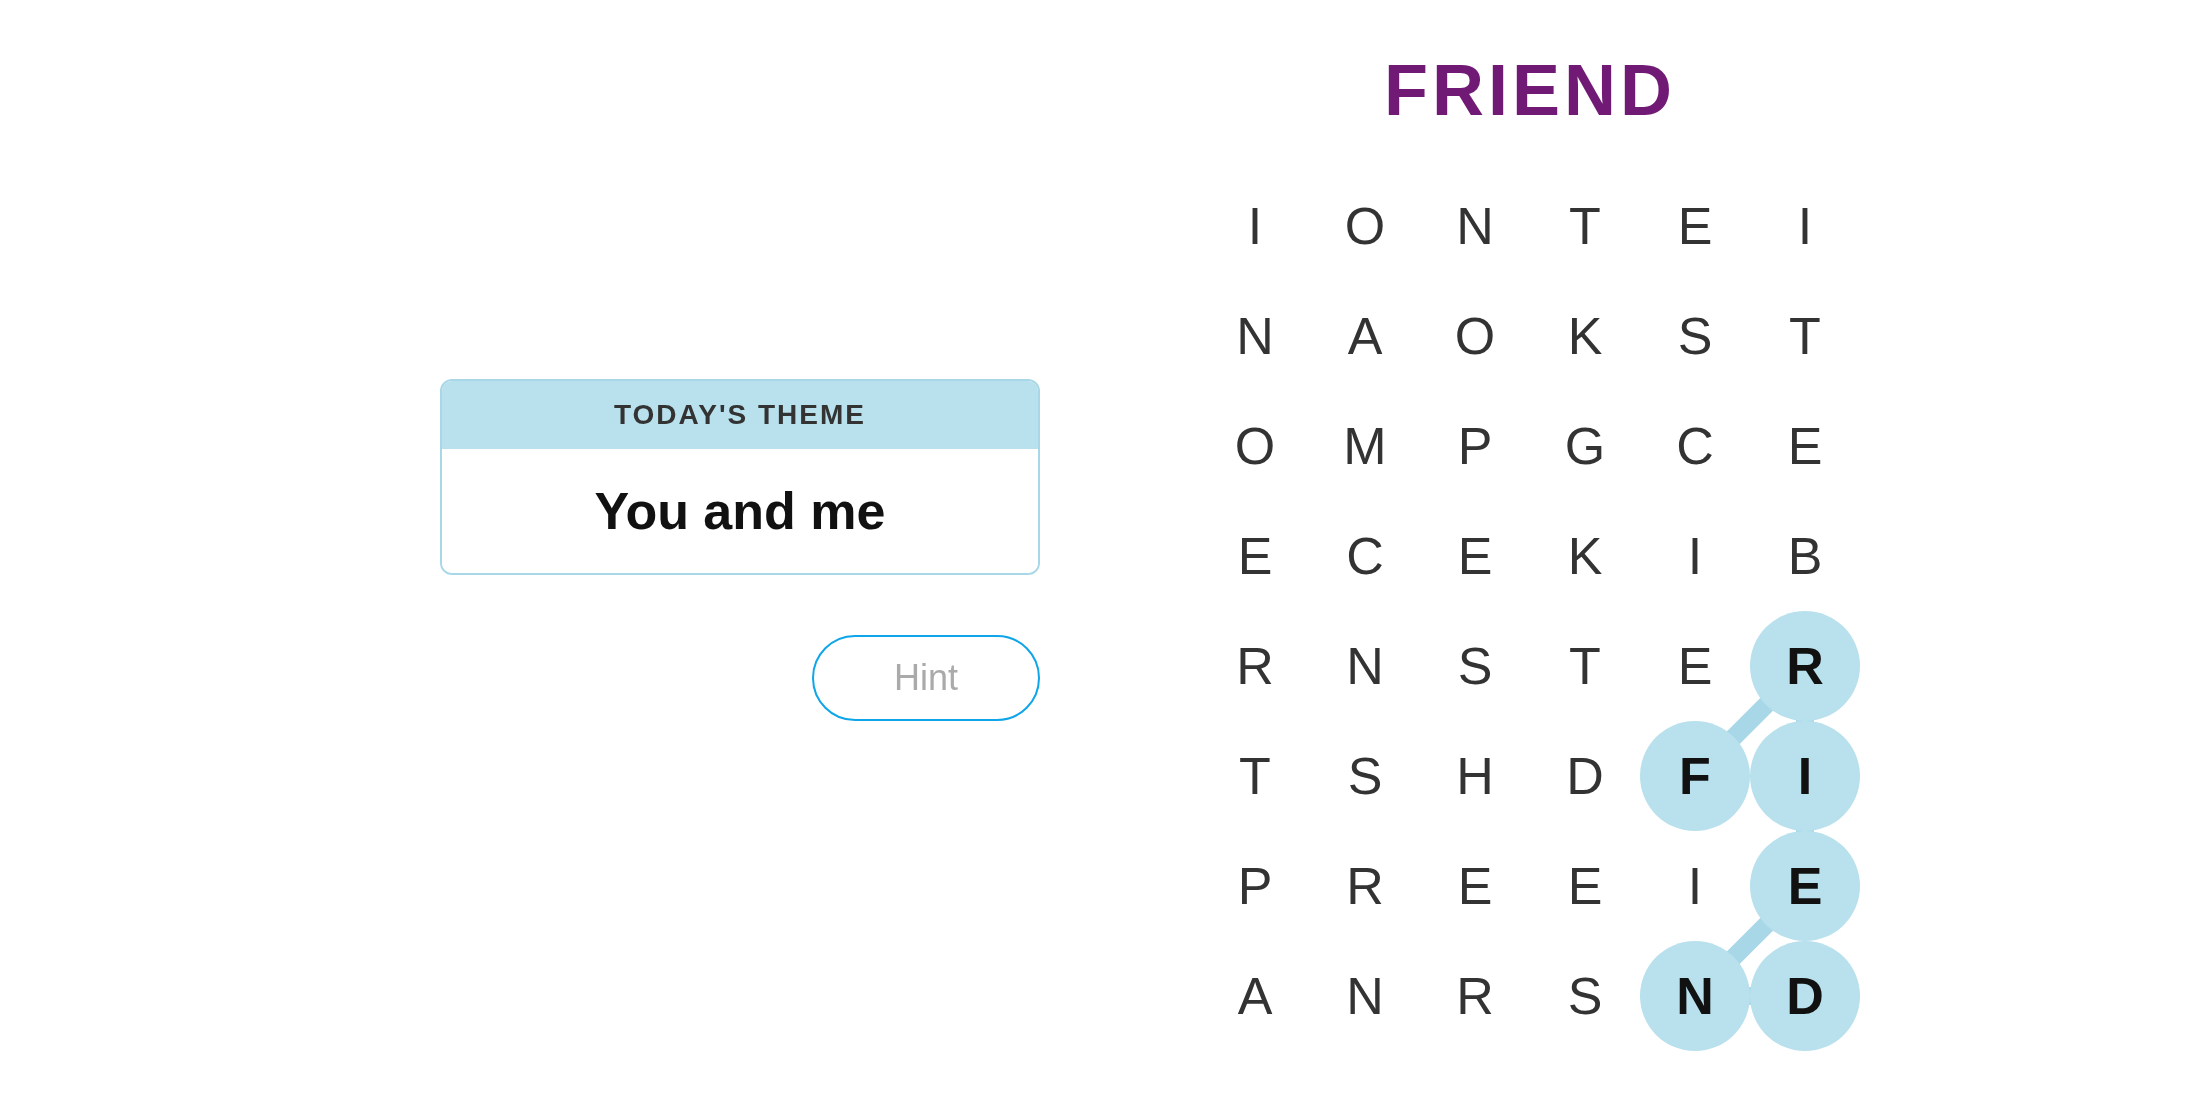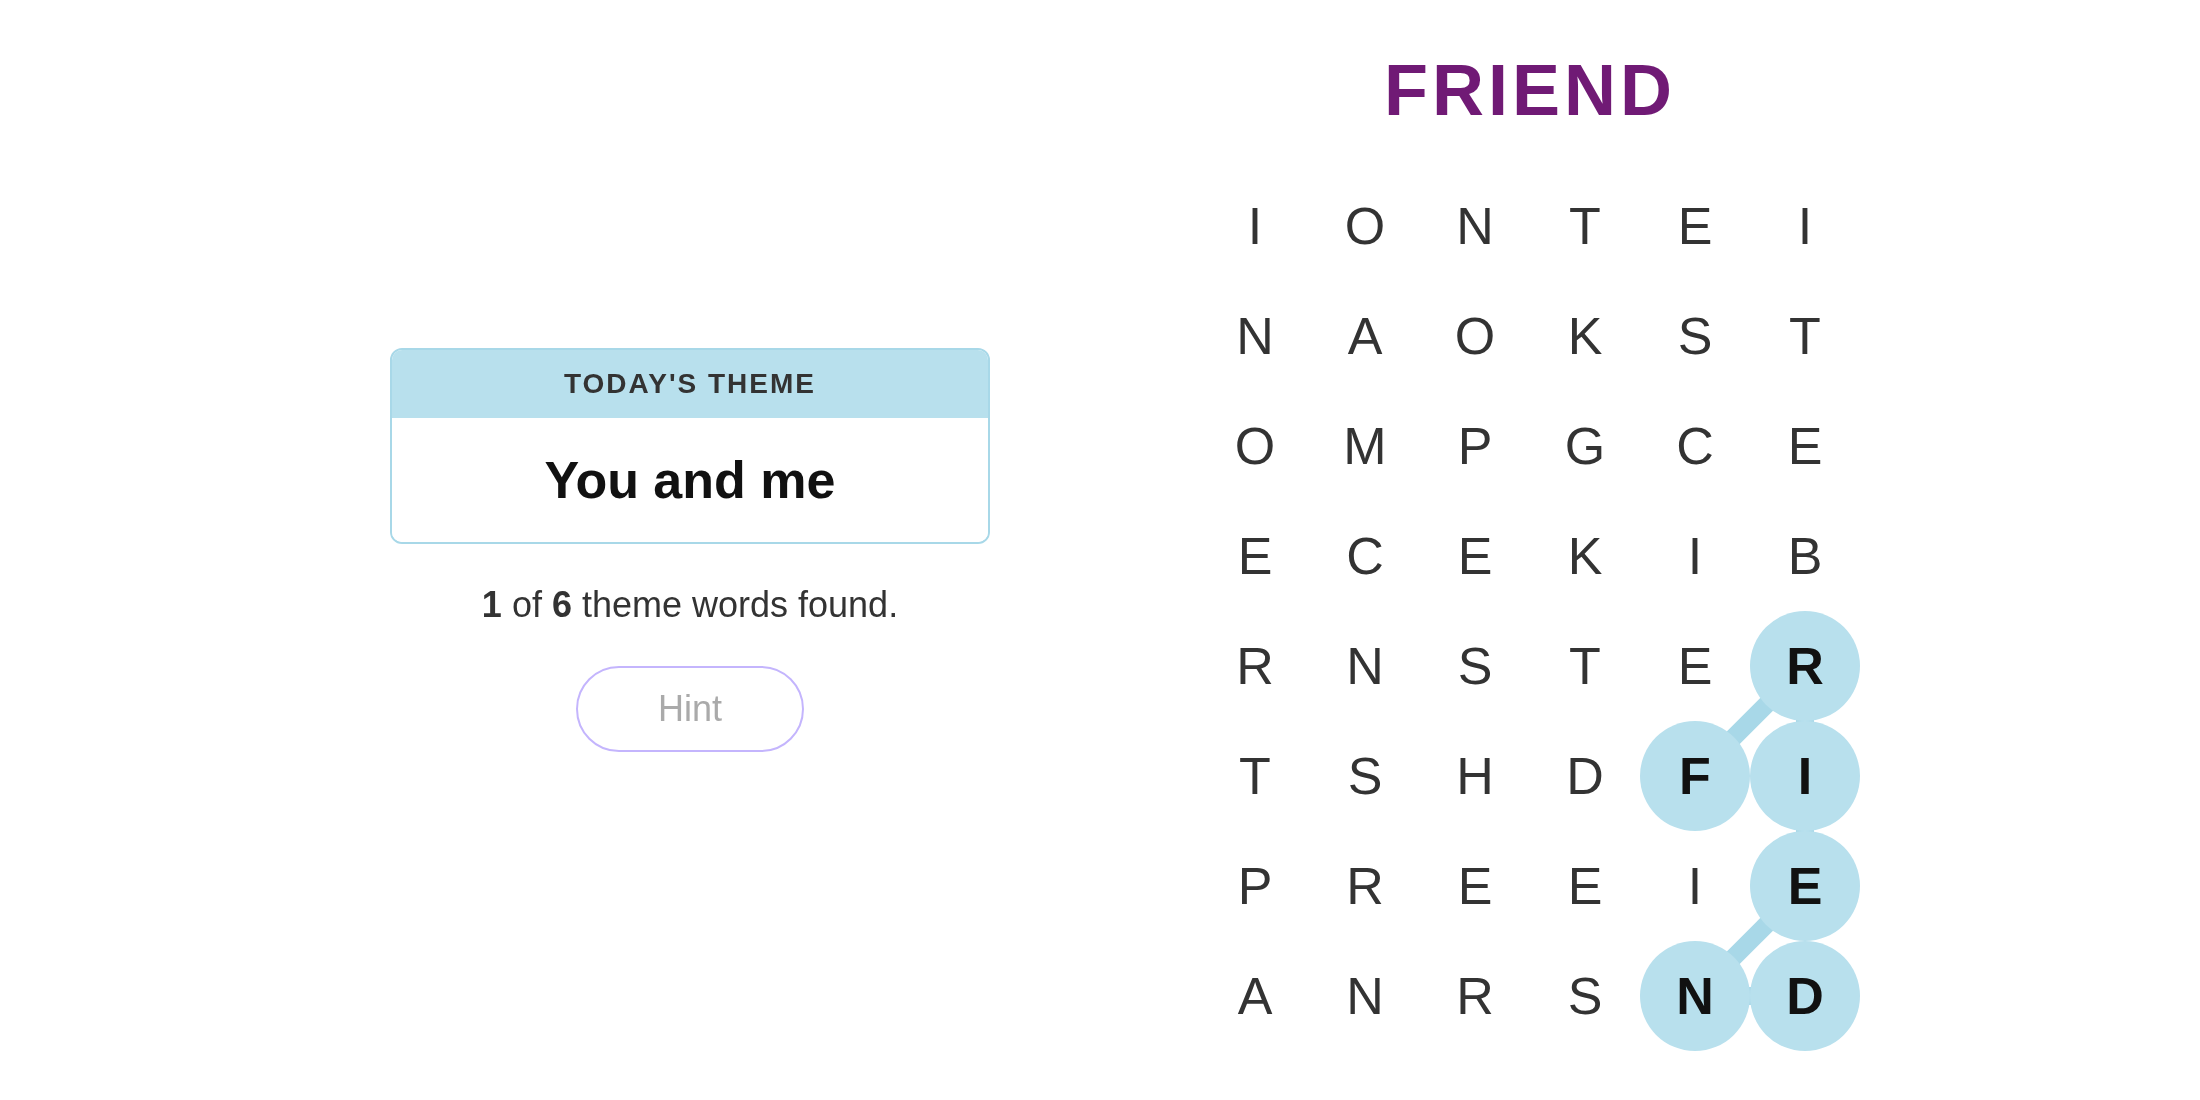--- a/index.html
+++ b/index.html
@@ -19,22 +19,22 @@
       justify-content: center;
       width: 100%;
       height: 100%;
       gap: 160px;
     }
 
     
     .left-panel {
       display: flex;
       flex-direction: column;
-      align-items: center;
-      gap: 40px;
+      align-items: flex-end;
+      gap: 60px;
       width: 700px;
     }
 
     .theme-card {
       border: 2px solid #a8d8e8;
       border-radius: 12px;
       width: 600px;
       overflow: hidden;
     }
     .theme-card-header {
@@ -60,21 +60,21 @@
     .found-text {
       font-family: Arial, Helvetica, sans-serif;
       font-size: 36px;
       color: #333;
     }
     .found-text .bold {
       font-weight: 700;
     }
 
     .hint-button {
-      border: 2px solid #c4b5fd;
+      border: 2px solid #0ea5e9;
       border-radius: 50px;
       padding: 20px 80px;
       font-size: 36px;
       color: #aaa;
       background: transparent;
       cursor: pointer;
       font-family: Arial, Helvetica, sans-serif;
     }
 
     
@@ -144,26 +144,20 @@
 
 <div class="container">
 
   <div class="left-panel">
 
     <div class="theme-card">
       <div class="theme-card-header">TODAY'S THEME</div>
       <div class="theme-card-body">You and me</div>
     </div>
 
-    <div class="found-text">
-      <span class="bold">1</span>
-      <span> of </span>
-      <span class="bold">6</span>
-      <span> theme words found.</span>
-    </div>
 
     <button class="hint-button">Hint</button>
 
   </div>
 
   <div class="right-panel">
 
     <div class="word-title">FRIEND</div>
 
     <div class="grid-wrapper">

